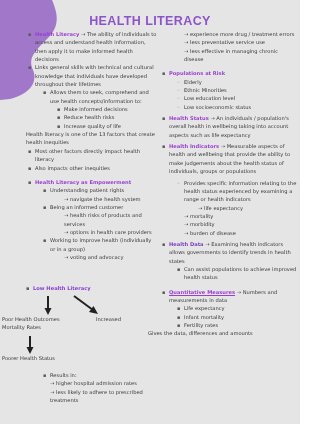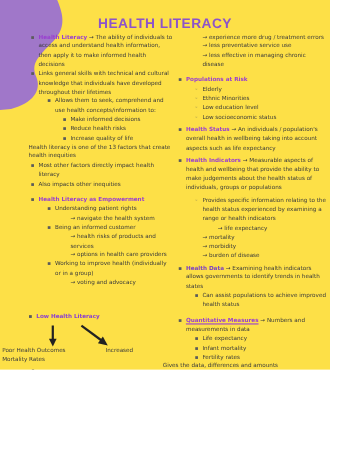--- a/index.html
+++ b/index.html
@@ -11,22 +11,22 @@
   body {
     width: 300px;
     height: 424px;
     overflow: hidden;
     font-family: "DejaVu Sans", sans-serif;
     color: #3a3a3a;
   }
   #page {
     position: relative;
     width: 300px;
-    height: 336px;
-    background: #fde047;
+    height: 424px;
+    background: #e5e5e5;
     overflow: hidden;
   }
 
   
   .blob {
     position: absolute;
     left: 0;
     top: 0;
     width: 70px;
     height: 100px;

